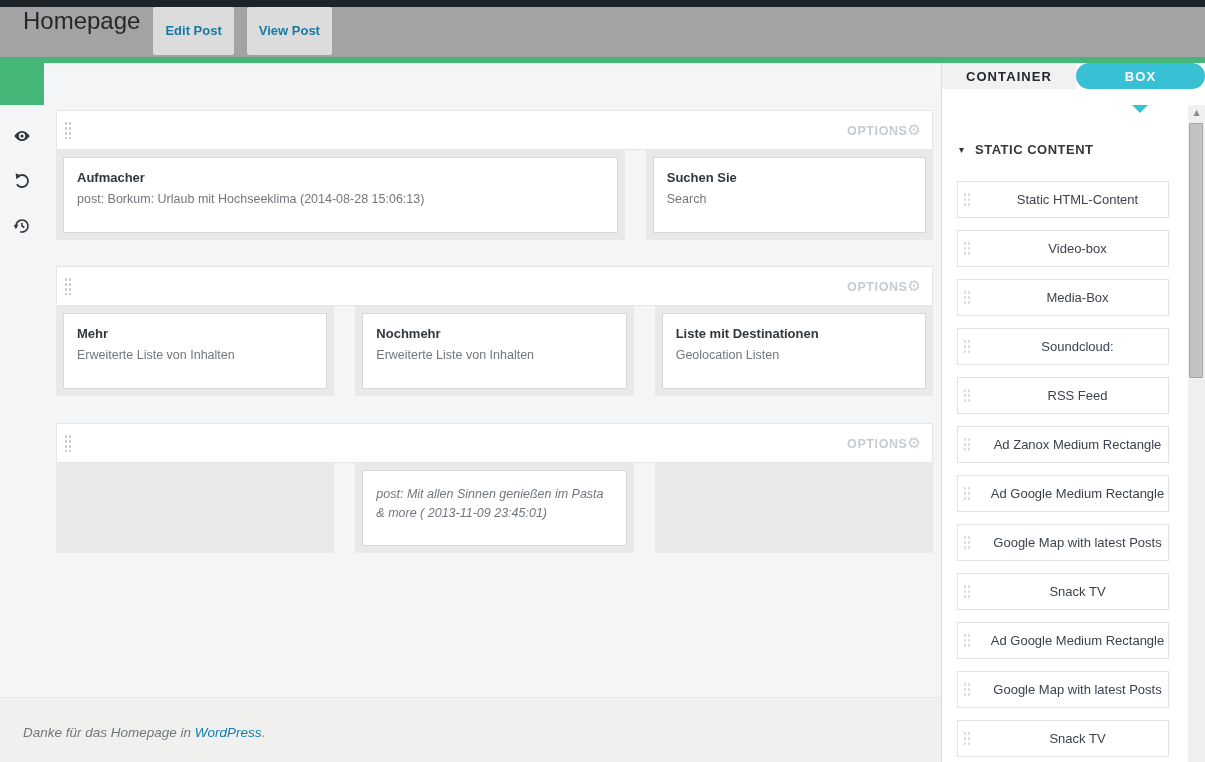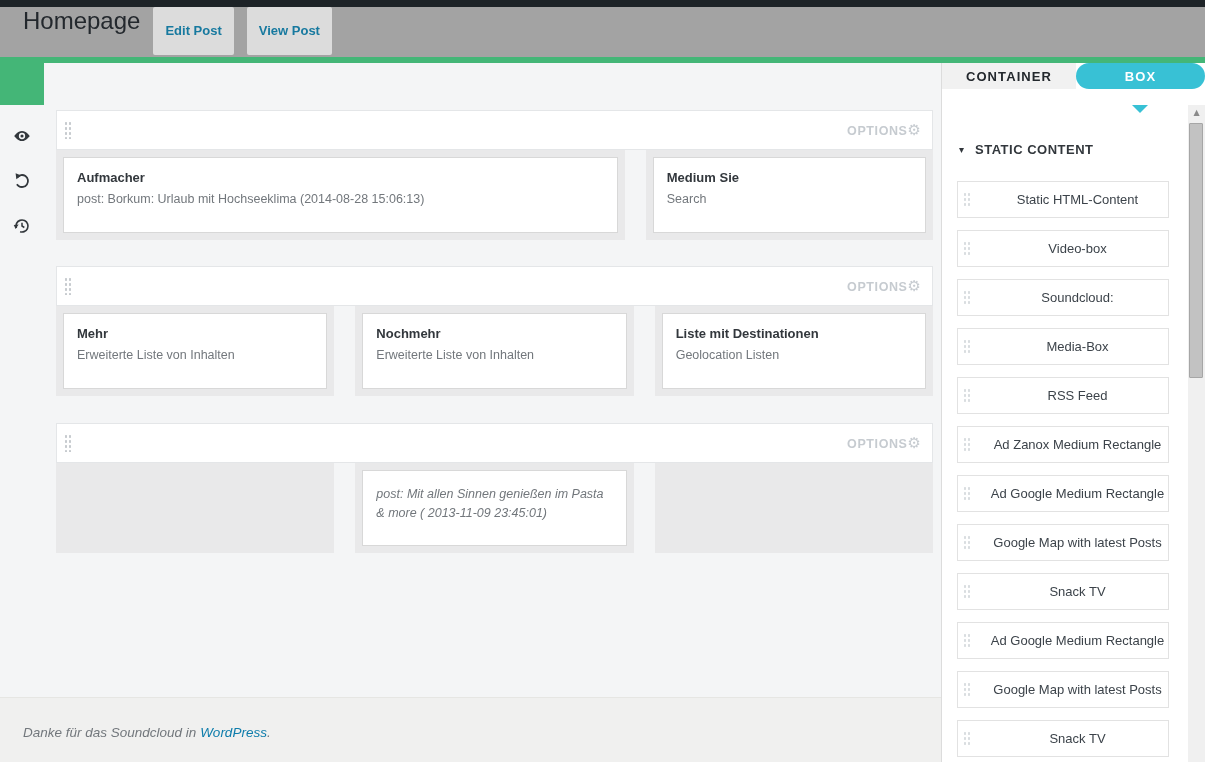--- a/index.html
+++ b/index.html
@@ -158,21 +158,21 @@
   </div>
   <div class="c-body">
     <div class="c-col flex-2">
       <div class="card">
         <div class="card-title">Aufmacher</div>
         <div class="card-sub">post: Borkum: Urlaub mit Hochseeklima (2014-08-28 15:06:13)</div>
       </div>
     </div>
     <div class="c-col flex-1">
       <div class="card">
-        <div class="card-title">Medium Sie</div>
+        <div class="card-title">Suchen Sie</div>
         <div class="card-sub">Search</div>
       </div>
     </div>
   </div>
 </div>
 
 <div class="container row-1">
   <div class="c-header">
     <div class="drag-dots"></div>
     <button class="c-options">
@@ -216,21 +216,21 @@
       <div class="card">
         <div class="card-sub card-sub-only">post: Mit allen Sinnen genießen im Pasta &amp; more ( 2013-11-09 23:45:01)</div>
       </div>
     </div>
     <div class="c-col flex-1"></div>
   </div>
 </div>
 
 <div class="page-footer">
   <div class="footer-text">
-    <span>Danke für das Soundcloud in </span><a class="footer-link">WordPress</a><span>.</span>
+    <span>Danke für das Homepage in </span><a class="footer-link">WordPress</a><span>.</span>
   </div>
 </div>
 
 <div class="sidebar">
   <div class="tabs">
     <button class="tab tab-container">CONTAINER</button>
     <button class="tab tab-box">BOX</button>
   </div>
   <div class="tab-pointer"></div>
 
@@ -243,25 +243,25 @@
     <div class="box-item">
         <span class="item-dots"></span>
         <span>Static HTML-Content</span>
       </div>
     <div class="box-item">
         <span class="item-dots"></span>
         <span>Video-box</span>
       </div>
     <div class="box-item">
         <span class="item-dots"></span>
+        <span>Media-Box</span>
+      </div>
+    <div class="box-item">
+        <span class="item-dots"></span>
         <span>Soundcloud:</span>
-      </div>
-    <div class="box-item">
-        <span class="item-dots"></span>
-        <span>Media-Box</span>
       </div>
     <div class="box-item">
         <span class="item-dots"></span>
         <span>RSS Feed</span>
       </div>
     <div class="box-item">
         <span class="item-dots"></span>
         <span>Ad Zanox Medium Rectangle</span>
       </div>
     <div class="box-item">

